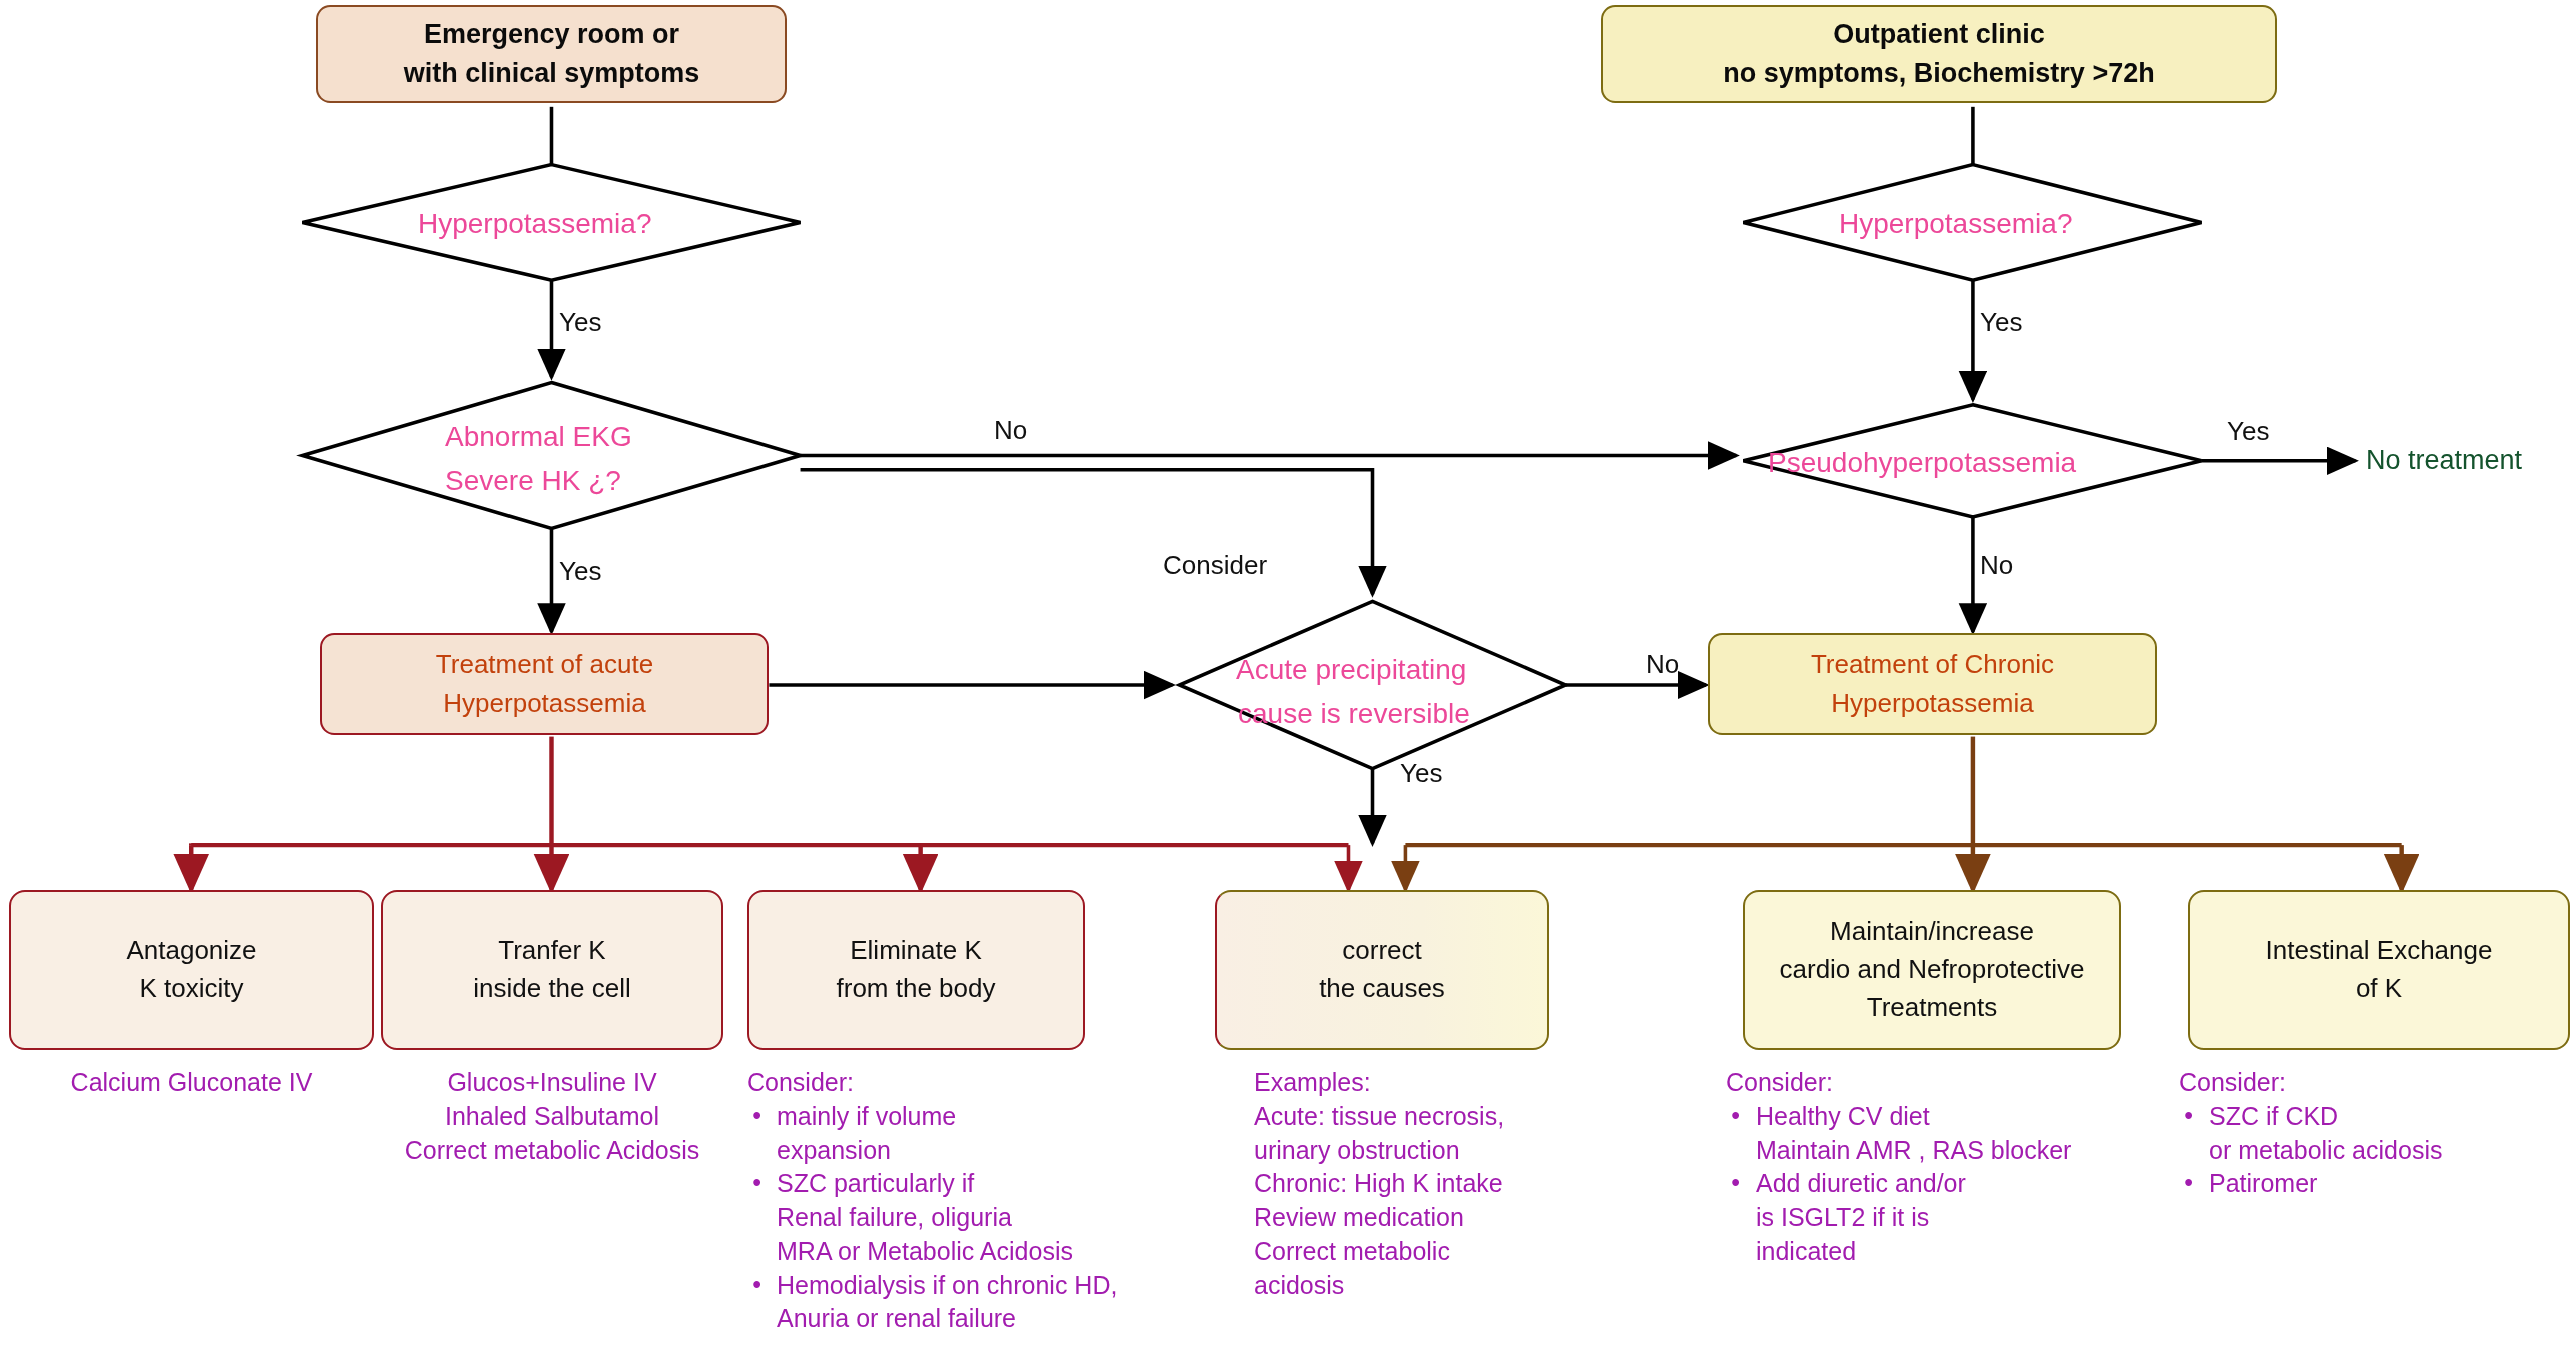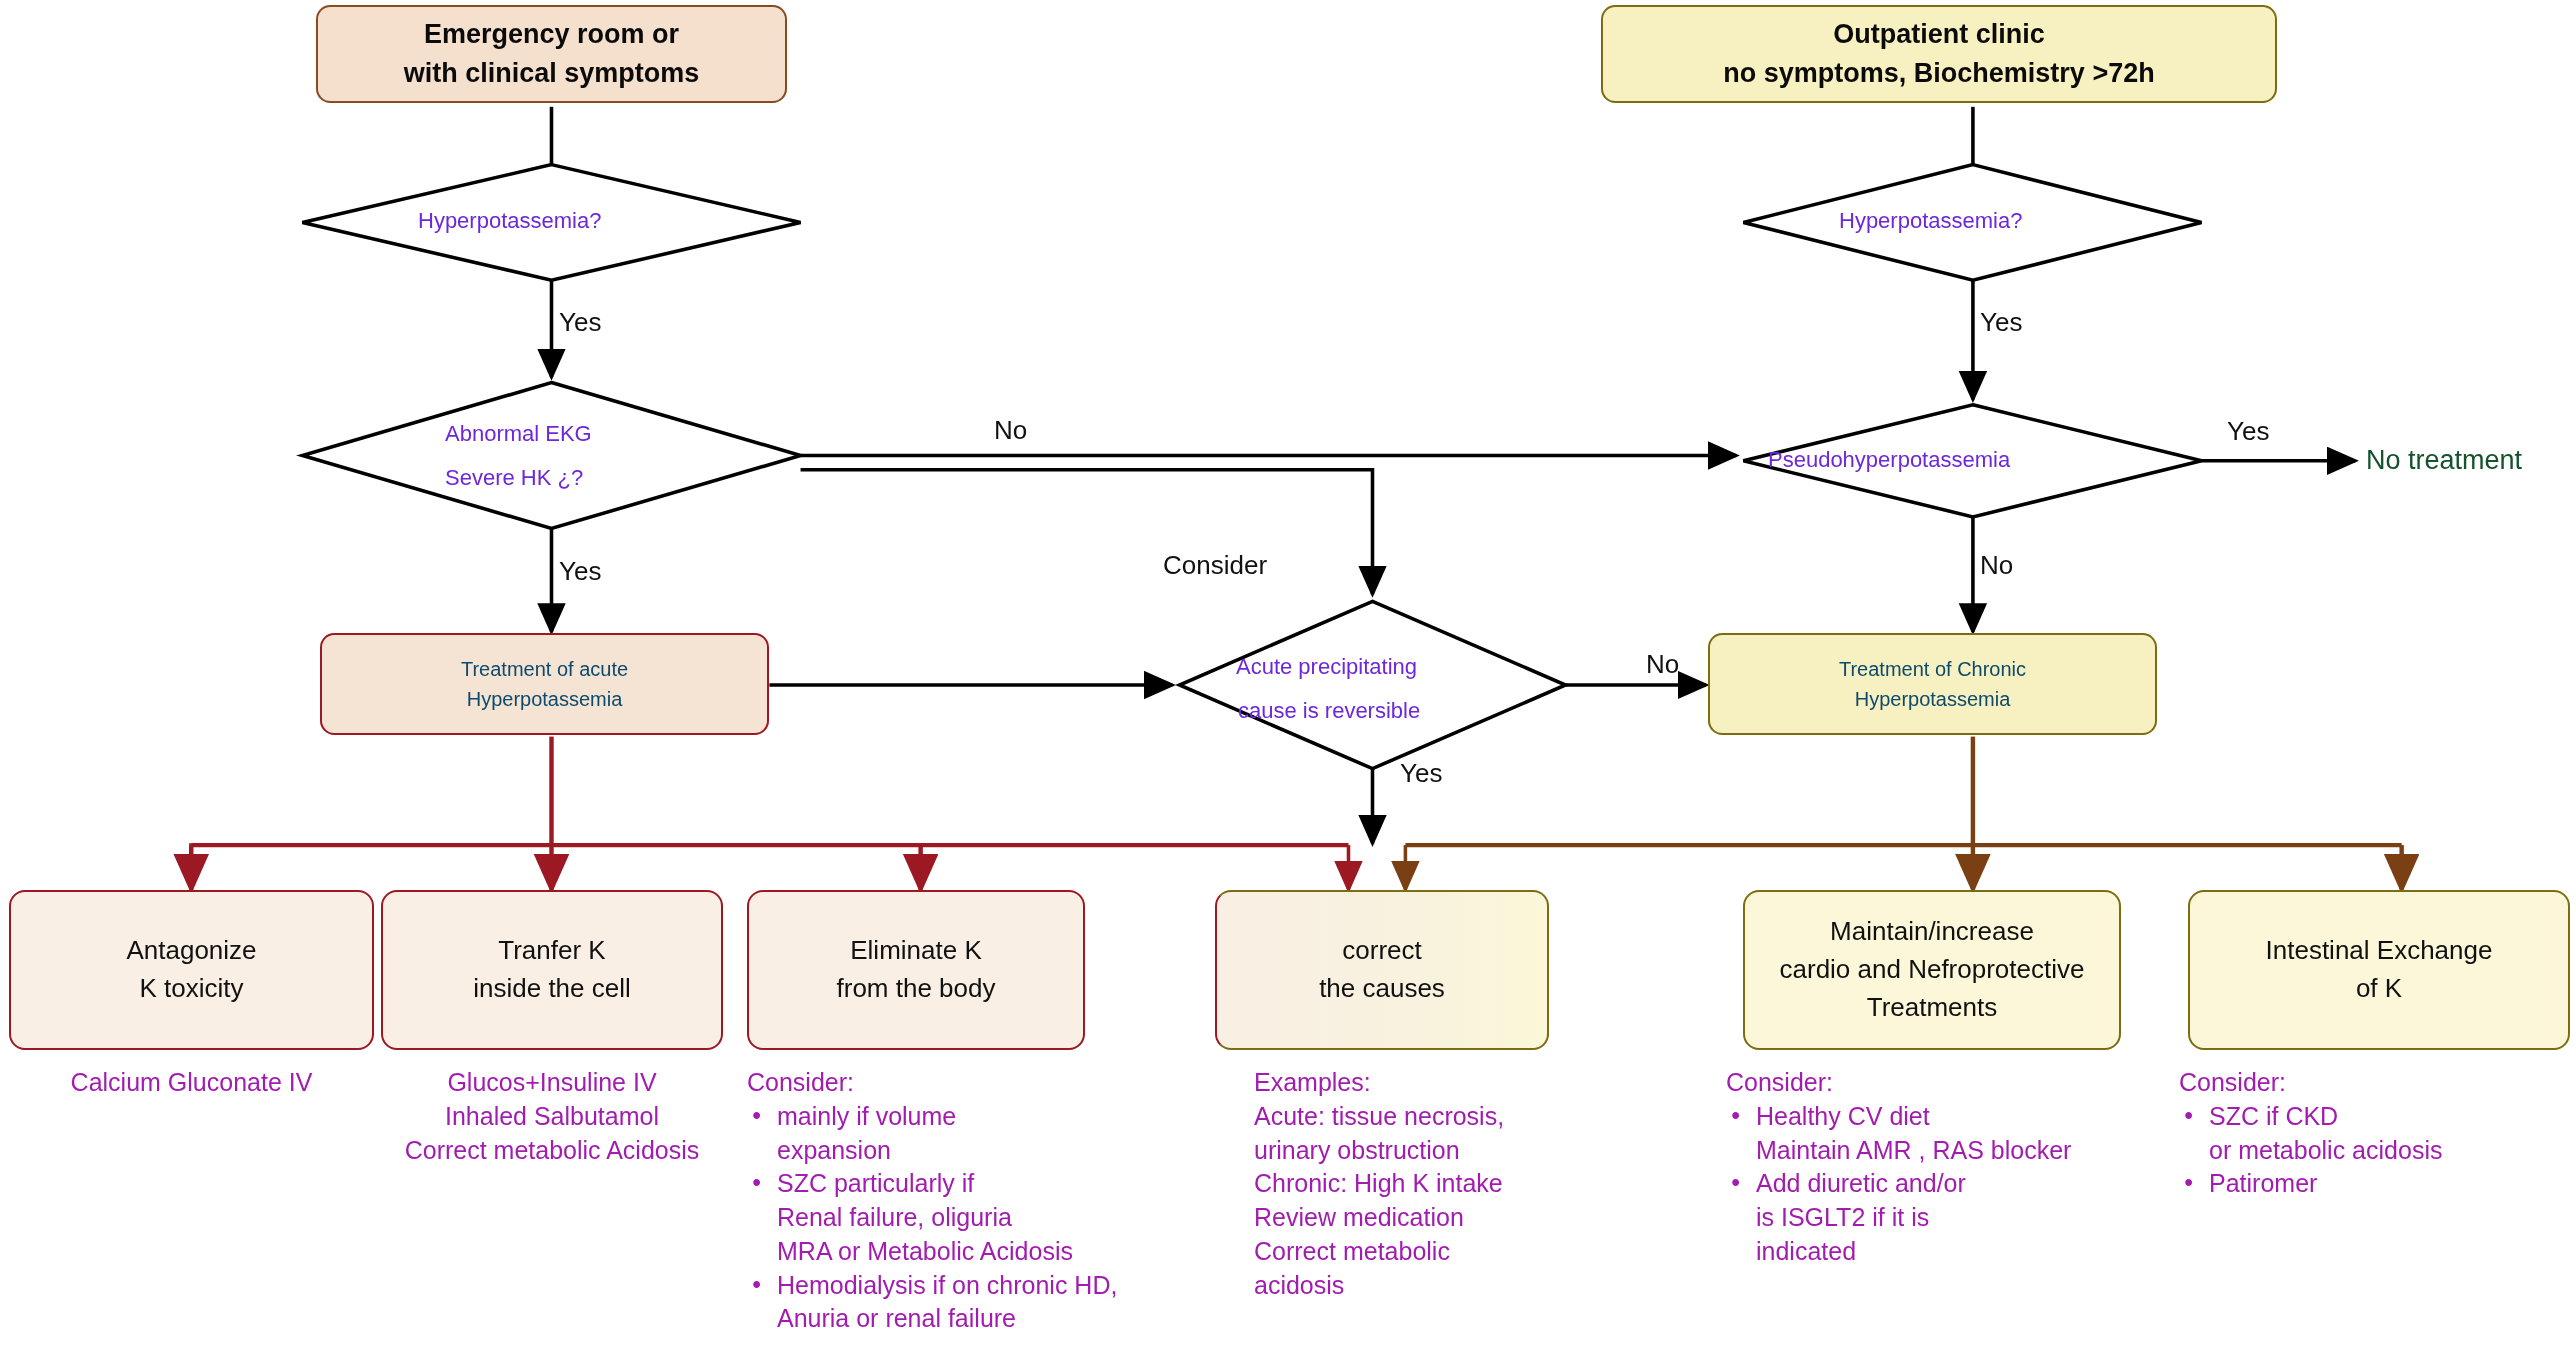--- a/index.html
+++ b/index.html
@@ -8,31 +8,31 @@
   #wires{position:absolute;left:0;top:0;width:2576px;height:1370px;}
 
   .node{position:absolute;box-sizing:border-box;display:flex;flex-direction:column;
         align-items:center;justify-content:center;text-align:center;}
 
   .rbox{border-radius:14.2px;text-align:right;}
   .hdr{font-weight:bold;font-size:27px;line-height:1.45;color:#0b0b0b;}
   .hdr.peach{background:#f5e0ce;border:2.7px solid #8a4a22;}
   .hdr.yellow{background:#f7f0c0;border:2.7px solid #7d6c12;}
 
-  .tbox{font-size:20px;line-height:1.5;color:#0c4a6e;}
+  .tbox{font-size:26px;line-height:1.5;color:#c2410c;}
   .tbox.peach{background:#f5e3d3;border:2.7px solid #9c1822;}
   .tbox.yellow{background:#f7f0c0;border:2.7px solid #7d6c12;}
 
   .leaf{font-size:26px;line-height:1.45;color:#111;border-radius:16px;}
   .leaf.peach{background:#f9efe4;border:2.7px solid #9c1822;}
   .leaf.yellow{background:#fbf7d8;border:2.7px solid #7d6c12;}
   .leaf.mixed{background:linear-gradient(90deg,#f9efe4 0%,#f8f2de 62%,#fbf7d8 100%);
               border:2.7px solid #7d6c12;border-left:2.7px solid #9c1822;margin-left:12px;}
 
-  .dlabel{position:absolute;font-size:22px;color:#6d28d9;white-space:nowrap;}
+  .dlabel{position:absolute;font-size:28px;color:#ec4899;white-space:nowrap;}
   .elabel{position:absolute;font-size:26px;color:#111;white-space:nowrap;}
   .plain{position:absolute;font-size:27px;color:#14532d;white-space:nowrap;}
 
   .note{position:absolute;font-size:25px;line-height:1.35;color:#a21caf;}
   .note .hd{display:block;}
   .note .ln{display:block;}
   .note ul{list-style:none;margin:0;padding:0;}
   .note li{position:relative;padding-left:30px;margin:0;}
   .note li .bl{position:absolute;left:5.3px;top:-0.9px;}
   .note.center{text-align:center;}

